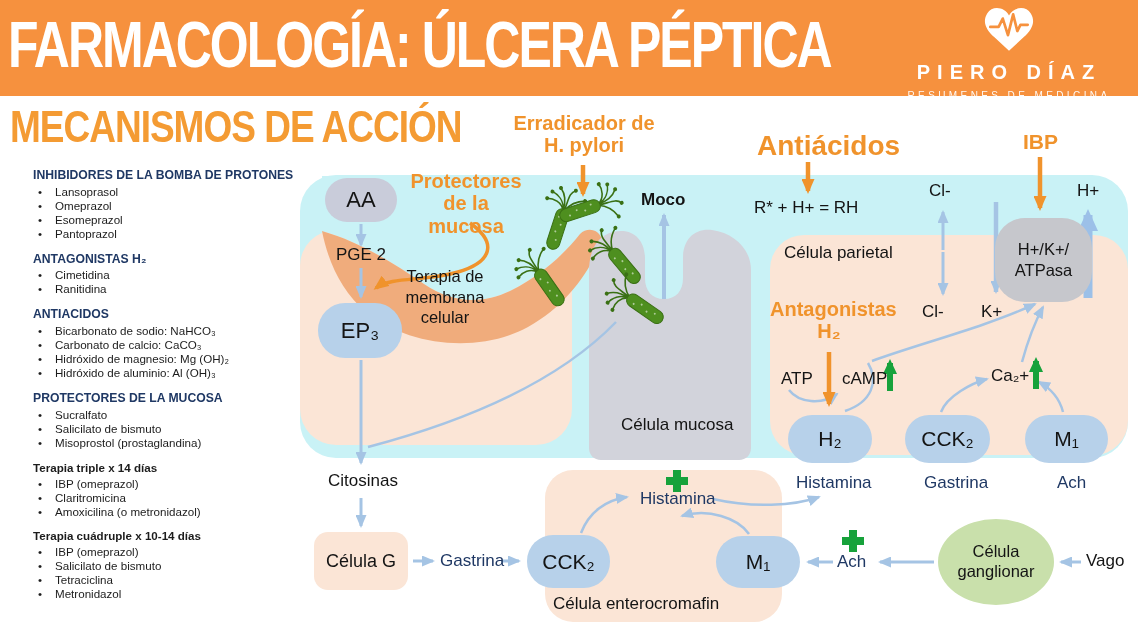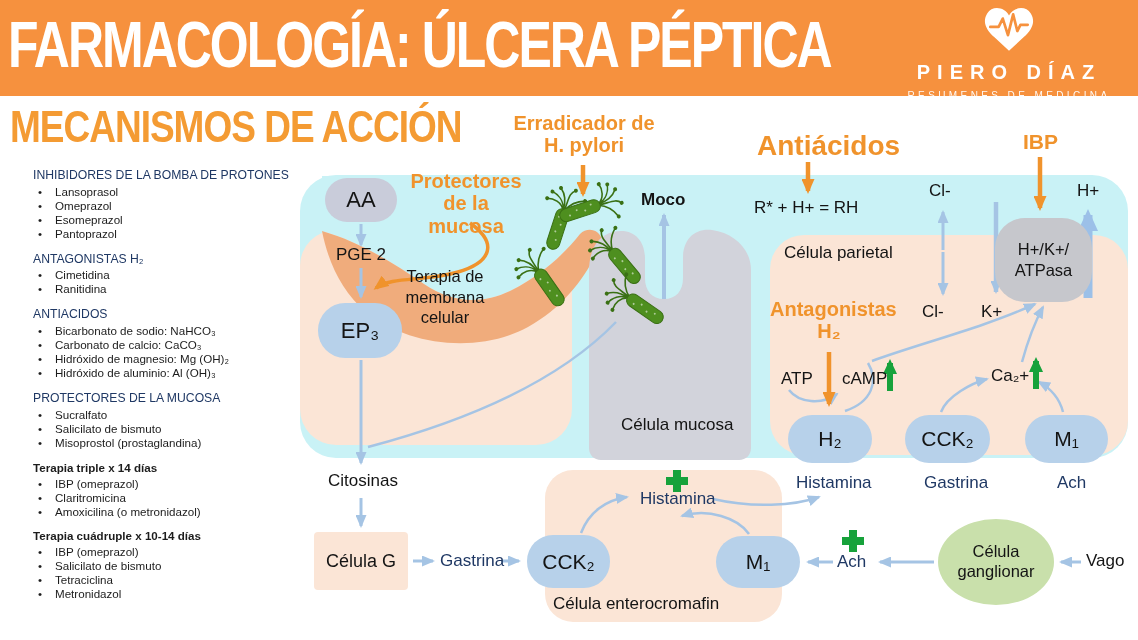--- a/index.html
+++ b/index.html
@@ -10,21 +10,21 @@
   .title{position:absolute;left:8px;top:8px;color:#ffffff;font-weight:bold;font-size:50px;
          letter-spacing:-2px;transform:scaleY(1.28);transform-origin:top left;white-space:nowrap;}
   .logo{position:absolute;right:24px;top:5px;width:210px;text-align:center;color:#fff;}
   .logo .brand{font-size:20px;letter-spacing:7px;font-weight:bold;margin-top:2px;}
   .logo .tagline{font-size:10px;letter-spacing:3.4px;margin-top:6px;opacity:.95;}
   .subtitle{position:absolute;left:10px;top:102px;color:#F49B33;font-weight:bold;font-size:37px;
             letter-spacing:-1px;transform:scaleY(1.2);transform-origin:top left;white-space:nowrap;}
   
   .druglist{position:absolute;left:33px;top:169px;width:268px;font-size:11.6px;line-height:13.9px;color:#1c1c1c;}
   .sec{margin-bottom:12px;}
-  .sec-h{color:#1F3864;font-weight:normal;font-size:12.2px;margin-bottom:2px;}
+  .sec-h{color:#1F3864;font-weight:bold;font-size:12.2px;margin-bottom:2px;}
   .sub-h{font-weight:bold;margin:10px 0 2px 0;}
   .bi{padding-left:22px;position:relative;}
   .bi::before{content:"•";position:absolute;left:5px;}
   
   .lab{position:absolute;z-index:3;}
   .pre{white-space:pre-line;}
   .lo{color:#F0932C;font-weight:bold;font-size:20px;line-height:1.12;text-align:center;}
   .lb{color:#141414;font-size:17px;}
   .ln{color:#1F3864;font-size:17px;}
   .ctr{text-align:center;}
@@ -209,19 +209,19 @@
   <div class="lab ln" style="left:837px;top:552px;">Ach</div>
   <div class="lab lb" style="left:1086px;top:551px;">Vago</div>
 
   <div class="pill" style="left:318px;top:303px;width:84px;height:55px;border-radius:27px;font-size:22px;">EP₃</div>
   <div class="pill" style="left:325px;top:178px;width:72px;height:44px;border-radius:22px;background:#C9CCDA;font-size:22px;">AA</div>
   <div class="pill pre ctr" style="left:995px;top:218px;width:97px;height:84px;border-radius:30px;background:#C6C7CC;font-size:16.5px;line-height:1.25;">H+/K+/
 ATPasa</div>
   <div class="pill" style="left:788px;top:415px;width:84px;height:48px;border-radius:24px;font-size:21px;">H₂</div>
   <div class="pill" style="left:905px;top:415px;width:85px;height:48px;border-radius:24px;font-size:21px;">CCK₂</div>
   <div class="pill" style="left:1025px;top:415px;width:83px;height:48px;border-radius:24px;font-size:21px;">M₁</div>
-  <div class="pill" style="left:314px;top:532px;width:94px;height:58px;border-radius:4px;background:#FBE5D6;font-size:18px;">Célula G</div>
+  <div class="pill" style="left:314px;top:532px;width:94px;height:58px;border-radius:14px;background:#FBE5D6;font-size:18px;">Célula G</div>
   <div class="pill" style="left:527px;top:535px;width:83px;height:53px;border-radius:26px;font-size:21px;">CCK₂</div>
   <div class="pill" style="left:716px;top:536px;width:84px;height:52px;border-radius:26px;font-size:21px;">M₁</div>
   <div class="pill pre ctr" style="left:938px;top:519px;width:116px;height:86px;border-radius:50%;background:#C9E0AB;font-size:16.5px;line-height:1.2;">Célula
 ganglionar</div>
 
 </div>
 
 </body></html>

